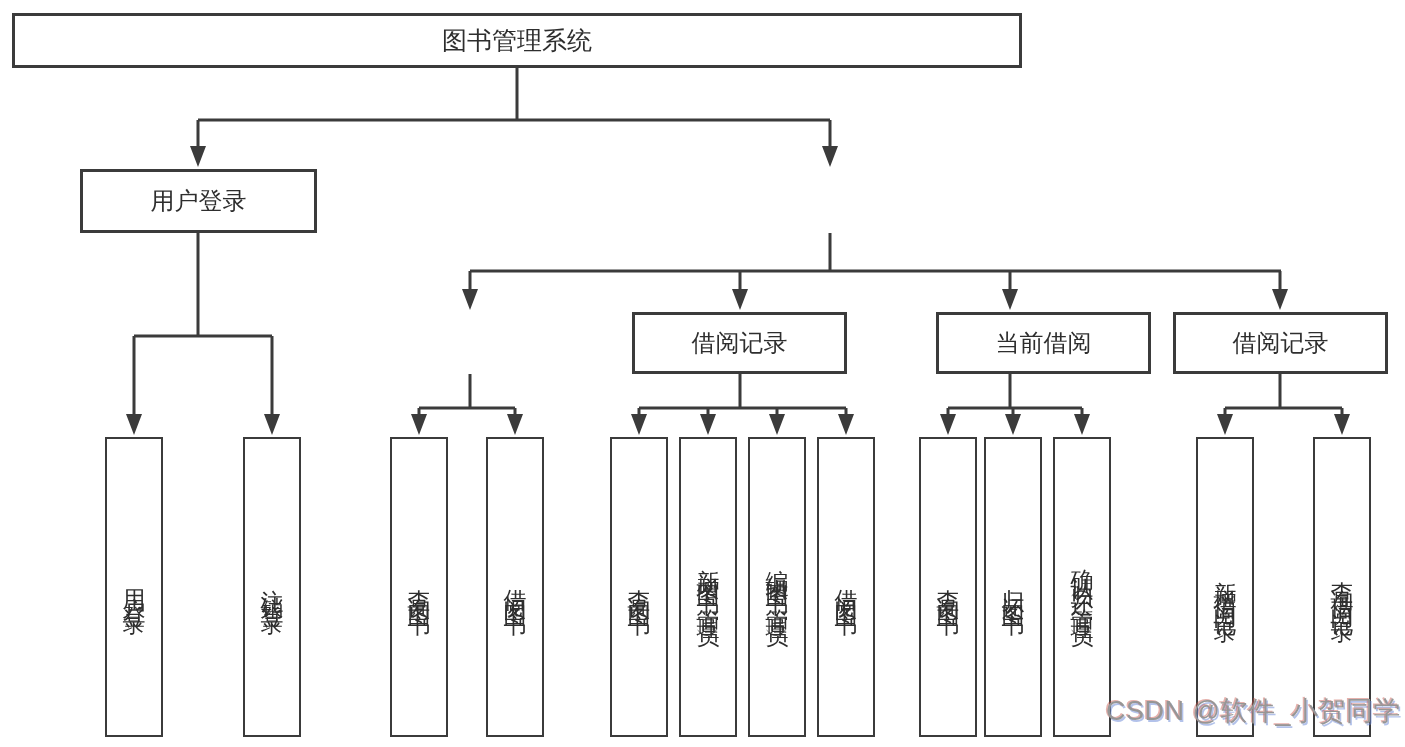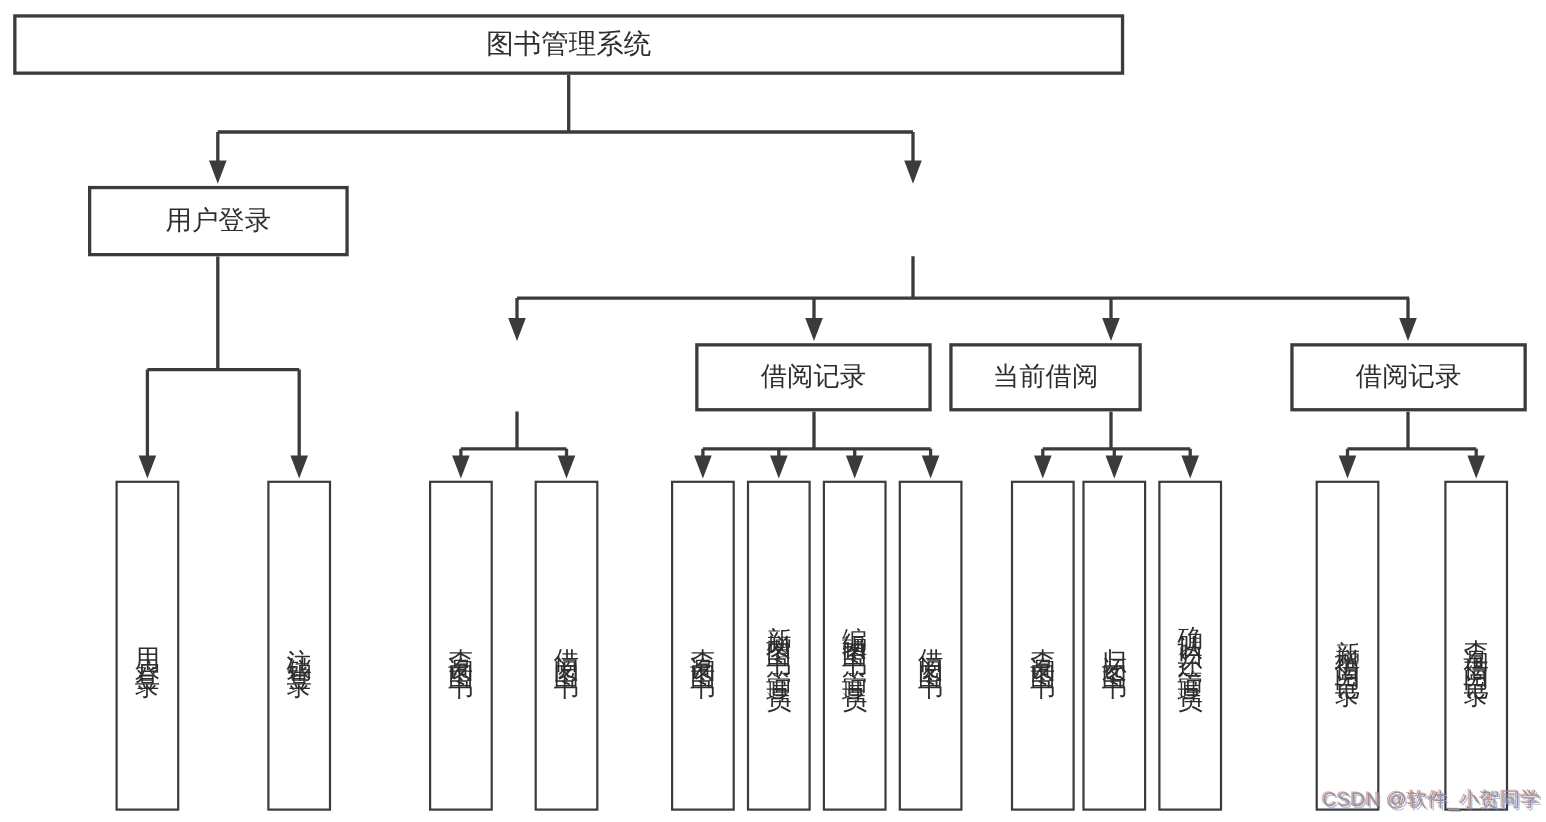--- a/index.html
+++ b/index.html
@@ -55,22 +55,22 @@
     border: 2.5px solid var(--line, #3b3b3b);
     writing-mode: vertical-rl;
     text-orientation: mixed;
     font-size: 23px;
     letter-spacing: 8px;
     line-height: 1;
   }
   .watermark {
     position: absolute;
     right: 4px;
-    bottom: 8px;
-    font-size: 18px;
+    bottom: 18px;
+    font-size: 27px;
     letter-spacing: 0.5px;
     color: var(--watermark, #969696);
     text-shadow: -1.5px -1px 0 rgba(198, 82, 70, 0.45),
                   1.5px 1.5px 0 rgba(104, 134, 214, 0.5);
     white-space: nowrap;
   }
 </style>
 </head>
 <body>
 
@@ -113,21 +113,21 @@
       M1217 414 H1233 L1225 435 Z
       M1334 414 H1350 L1342 435 Z
     "></path>
   </svg>
 
   <div class="node h-node root" style="left:12px; top:13px; width:1010px; height:55px;">图书管理系统</div>
 
   <div class="node h-node" style="left:80px; top:169px; width:237px; height:64px;">用户登录</div>
 
   <div class="node h-node" style="left:632px; top:312px; width:215px; height:62px;">借阅记录</div>
-  <div class="node h-node" style="left:863px; top:312px; width:175px; height:62px;">当前借阅</div>
+  <div class="node h-node" style="left:936px; top:312px; width:215px; height:62px;">当前借阅</div>
   <div class="node h-node" style="left:1173px; top:312px; width:215px; height:62px;">借阅记录</div>
 
   <div class="node v-node" style="left:105px; top:437px; width:58px; height:300px;">用户登录</div>
   <div class="node v-node" style="left:243px; top:437px; width:58px; height:300px;">注销登录</div>
 
   <div class="node v-node" style="left:390px; top:437px; width:58px; height:300px;">查询图书</div>
   <div class="node v-node" style="left:486px; top:437px; width:58px; height:300px;">借阅图书</div>
 
   <div class="node v-node" style="left:610px; top:437px; width:58px; height:300px;">查询图书</div>
   <div class="node v-node" style="left:679px; top:437px; width:58px; height:300px;">新增图书（管理员）</div>

